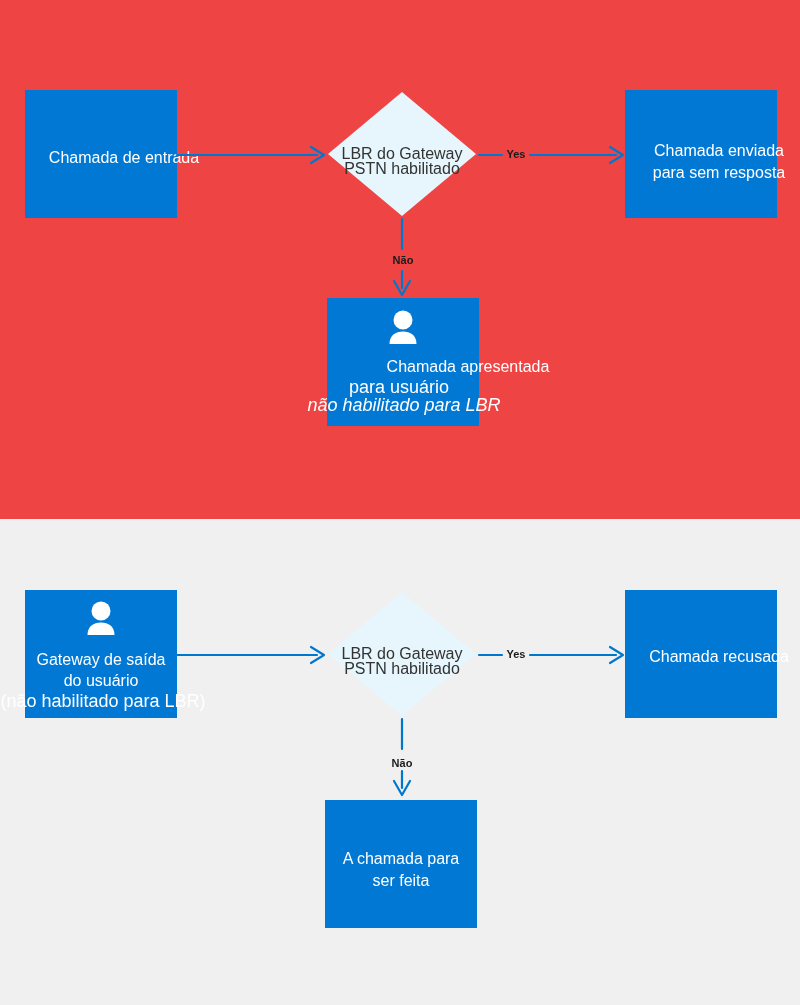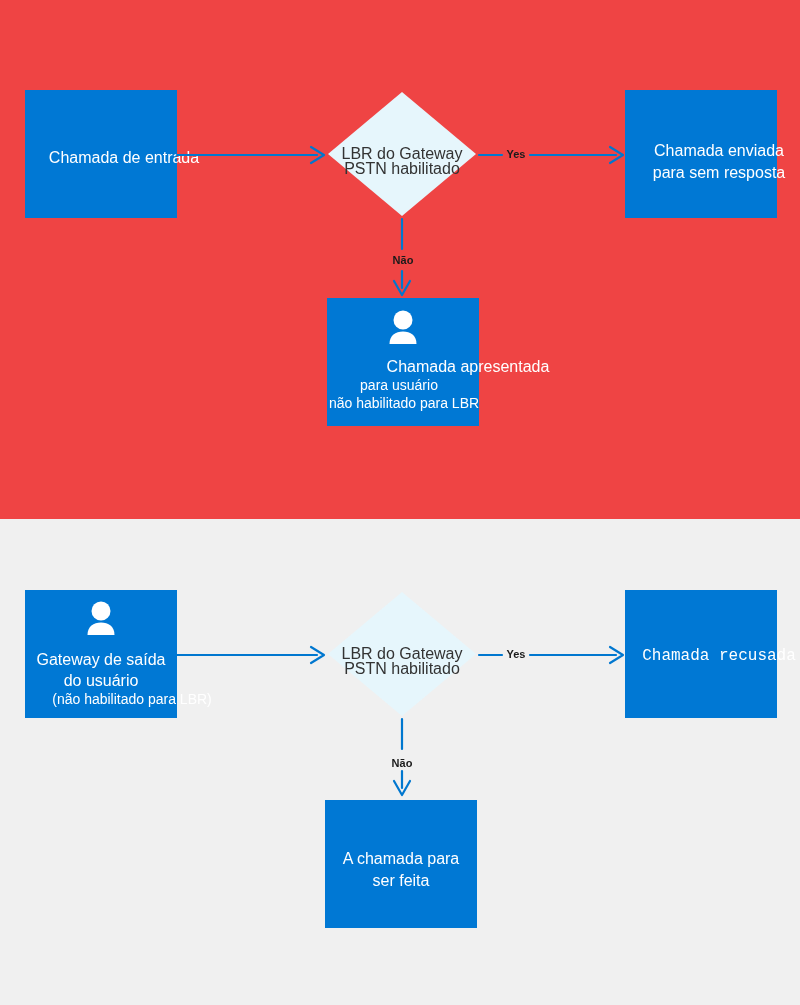--- a/index.html
+++ b/index.html
@@ -24,21 +24,21 @@
   .diamond{
     position:absolute;width:148px;height:124px;
     background:var(--diamond-fill,#E6F6FC);
     clip-path:polygon(50% 0,100% 50%,50% 100%,0 50%);
   }
   .txt{
     position:absolute;white-space:nowrap;transform:translateX(-50%);
     line-height:1.2;
   }
   .t-main{font-size:16px;color:var(--node-text,#FFFFFF);}
-  .t-sub{font-size:14px;color:var(--node-text,#FFFFFF);}
+  .t-sub{font-size:18px;color:var(--node-text,#FFFFFF);}
   .t-diamond{font-size:16px;color:var(--diamond-text,#333333);}
   .t-label{font-size:11px;font-weight:600;color:var(--label-text,#1A1A1A);}
   .person-icon{position:absolute;}
   .connectors{position:absolute;left:0;top:0;pointer-events:none;}
 </style>
 </head>
 <body>
 
 <div class="canvas">
 
@@ -65,29 +65,29 @@
 
   <span class="txt t-main" style="left:124px;top:148px;">Chamada de entrada</span>
   <span class="txt t-diamond" style="left:402px;top:144px;">LBR do Gateway</span>
   <span class="txt t-diamond" style="left:402px;top:159px;">PSTN habilitado</span>
   <span class="txt t-label" style="left:516px;top:148px;">Yes</span>
   <span class="txt t-main" style="left:719px;top:141px;">Chamada enviada</span>
   <span class="txt t-main" style="left:719px;top:163px;text-align:right;">para sem resposta</span>
   <span class="txt t-label" style="left:403px;top:254px;">Não</span>
   <span class="txt t-main" style="left:444px;top:357px;margin-left:24px;">Chamada apresentada</span>
   <span class="txt t-sub" style="left:399px;top:377px;">para usuário</span>
-  <span class="txt t-sub" style="left:404px;top:395px;">não habilitado para LBR</span>
+  <span class="txt t-sub" style="left:404px;top:395px;font-style:italic;">não habilitado para LBR</span>
 
   <span class="txt t-main" style="left:101px;top:650px;">Gateway de saída</span>
   <span class="txt t-main" style="left:101px;top:671px;">do usuário</span>
-  <span class="txt t-sub" style="left:103px;top:691px;margin-left:29px;">(não habilitado para LBR)</span>
+  <span class="txt t-sub" style="left:103px;top:691px;">(não habilitado para LBR)</span>
   <span class="txt t-diamond" style="left:402px;top:644px;">LBR do Gateway</span>
   <span class="txt t-diamond" style="left:402px;top:659px;">PSTN habilitado</span>
   <span class="txt t-label" style="left:516px;top:648px;">Yes</span>
-  <span class="txt t-main" style="left:719px;top:647px;font-family:Liberation Mono, monospace;">Chamada recusada</span>
+  <span class="txt t-main" style="left:719px;top:647px;">Chamada recusada</span>
   <span class="txt t-label" style="left:402px;top:757px;">Não</span>
   <span class="txt t-main" style="left:401px;top:849px;">A chamada para</span>
   <span class="txt t-main" style="left:401px;top:871px;">ser feita</span>
 
   <svg class="connectors" width="800" height="1005" viewBox="0 0 800 1005" fill="none" stroke="var(--arrow-blue,#0077CF)" stroke-width="2.2" stroke-linecap="round" stroke-linejoin="round">
 
     <path d="M177,155 H317"></path>
     <path d="M311,147 L324,155 L311,163"></path>
     <path d="M479,155 H502 M530,155 H616"></path>
     <path d="M610,147 L623,155 L610,163"></path>

